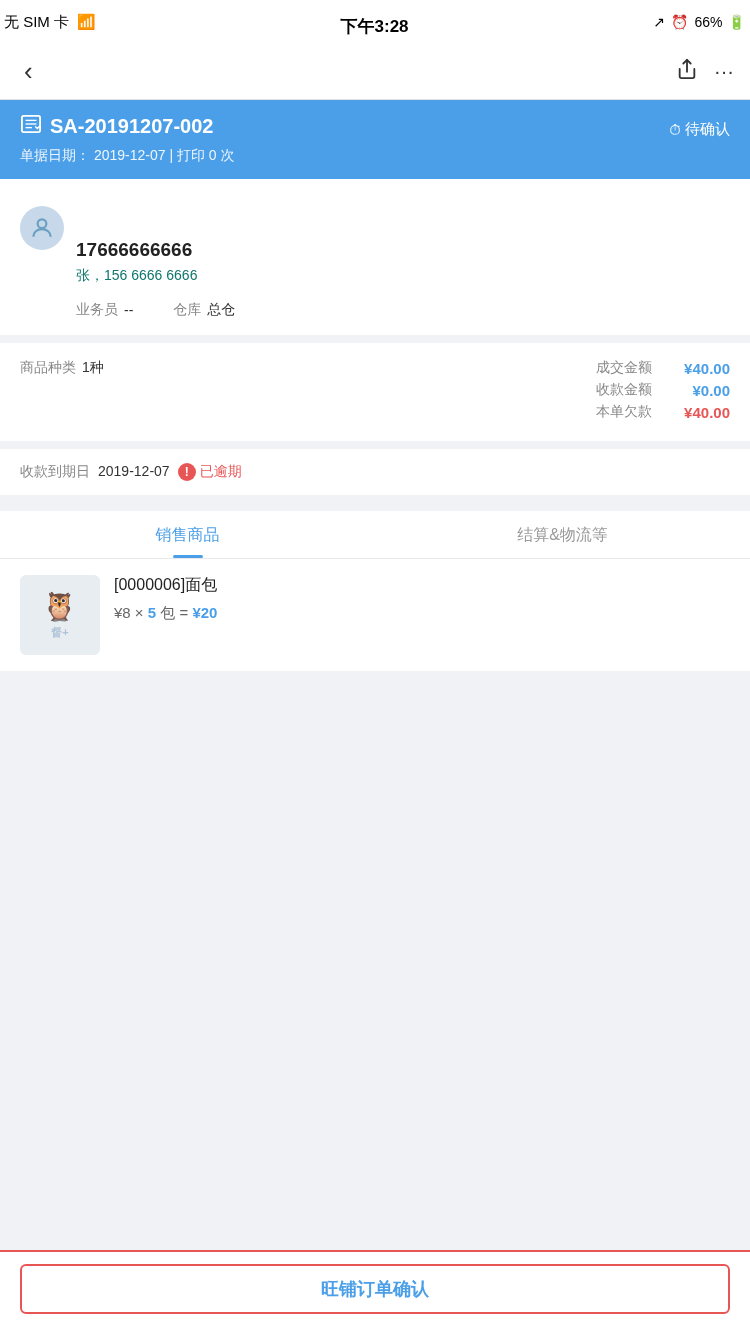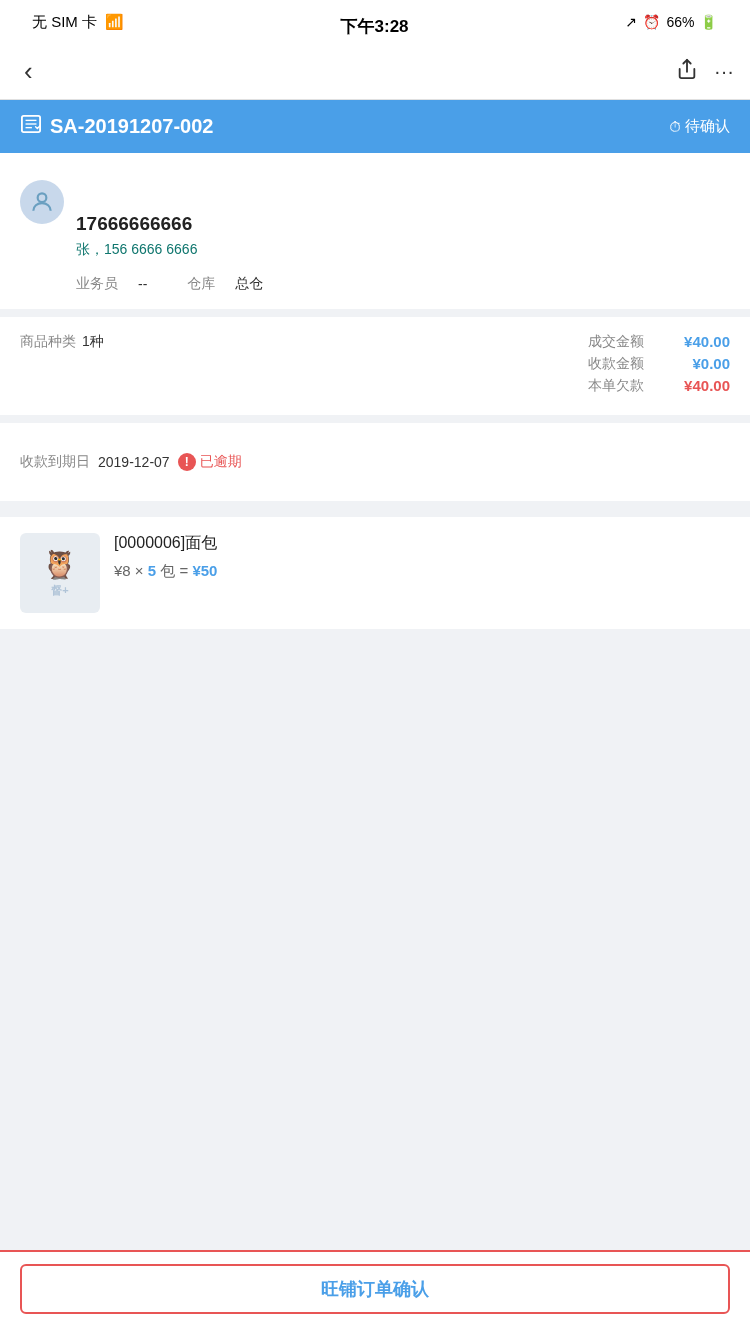--- a/index.html
+++ b/index.html
@@ -11,21 +11,21 @@
       min-height: 1334px;
       overflow-x: hidden;
     }
     
     .status-bar {
       background: #fff;
       height: 44px;
       display: flex;
       align-items: center;
       justify-content: space-between;
-      padding: 0 32px;
+      padding: 0 4px;
       font-size: 15px;
       font-weight: 500;
     }
     .status-left { display: flex; align-items: center; gap: 8px; font-size: 15px; }
     .status-center { font-size: 17px; font-weight: 600; margin-top: 8px; }
     .status-right { display: flex; align-items: center; gap: 6px; font-size: 14px; }
 
     
     .nav-bar {
       background: #fff;
@@ -61,21 +61,21 @@
     }
 
     
     .order-header {
       background: #4a9fe8;
       padding: 14px 20px;
       color: #fff;
     }
     .order-header-top {
       display: flex;
-      align-items: center;
+      align-items: flex-end;
       justify-content: space-between;
     }
     .order-id {
       font-size: 20px;
       font-weight: 700;
       color: #fff;
       display: flex;
       align-items: center;
       gap: 8px;
     }
@@ -130,21 +130,21 @@
     }
     .customer-meta {
       display: flex;
       align-items: center;
       margin-left: 56px;
       gap: 40px;
     }
     .meta-item {
       display: flex;
       align-items: center;
-      gap: 20px;
+      gap: 6px;
     }
     .meta-label {
       font-size: 14px;
       color: #888;
     }
     .meta-value {
       font-size: 14px;
       color: #333;
     }
 
@@ -176,44 +176,43 @@
     .summary-value {
       font-size: 14px;
       color: #333;
       font-weight: 500;
     }
     .summary-right {
       text-align: right;
     }
     .amount-row {
       display: flex;
-      align-items: flex-start;
+      align-items: center;
       justify-content: flex-end;
-      gap: 16px;
+      gap: 8px;
       margin-bottom: 4px;
     }
     .amount-label {
       font-size: 14px;
       color: #888;
     }
     .amount-value {
       font-size: 15px;
       color: #4a9fe8;
       font-weight: 600;
       min-width: 70px;
       text-align: right;
     }
     .amount-value.red { color: #e85555; }
 
     
     .due-section {
       background: #fff;
-      padding: 30px 20px;
-      display: flex;
-      align-items: center;
+      padding: 14px 20px;
+      display: flex;
       gap: 8px;
     }
     .due-label { font-size: 14px; color: #888; }
     .due-date { font-size: 14px; color: #333; }
     .overdue-badge {
       display: inline-flex;
       align-items: center;
       gap: 4px;
       background: transparent;
       color: #e85555;
@@ -394,20 +393,26 @@
           <path d="M17 14l2 2 3-3" stroke="white" stroke-width="1.5" stroke-linecap="round"></path>
         </svg>
       </span>
       <span>SA-20191207-002</span>
     </div>
     <div class="order-status">
       <span>⏱</span>
       <span>待确认</span>
     </div>
   </div>
+  <div class="order-date">
+    <span>单据日期：</span>
+    <span>2019-12-07</span>
+    <span> | </span>
+    <span>打印 0 次</span>
+  </div>
 </div>
 
 <div class="customer-section">
   <div class="customer-top">
     <div class="customer-avatar">
       <svg width="26" height="26" viewBox="0 0 24 24" fill="none" stroke="#6a9fc0" stroke-width="2">
         <circle cx="12" cy="8" r="4"></circle>
         <path d="M4 20c0-4 3.6-7 8-7s8 3 8 7"></path>
       </svg>
     </div>
@@ -458,38 +463,46 @@
   <span class="due-date">2019-12-07</span>
   <span class="overdue-badge">
     <span class="overdue-icon">!</span>
     <span>已逾期</span>
   </span>
 </div>
 
 <div class="divider"></div>
 
 <div class="tabs-section">
+  <div class="tabs-bar">
+    <div class="tab-item active">
+      <span>销售商品</span>
+    </div>
+    <div class="tab-item">
+      <span>结算&amp;物流等</span>
+    </div>
+  </div>
 
   <div class="product-section">
     <div class="product-item">
       <div class="product-thumb">
         <div class="product-thumb-inner">
           <span class="owl-icon">🦉</span>
           <span class="brand-plus">督+</span>
         </div>
       </div>
       <div class="product-info">
         <div class="product-name">[0000006]面包</div>
         <div class="product-price">
           <span>¥8</span>
           <span> × </span>
           <span class="qty">5</span>
           <span>包</span>
           <span> = </span>
-          <span class="total">¥50</span>
+          <span class="total">¥20</span>
         </div>
       </div>
     </div>
   </div>
 </div>
 
 <div class="bottom-area" style="height: 280px;"></div>
 
 <div class="confirm-btn-wrapper">
   <button class="confirm-btn">旺铺订单确认</button>

